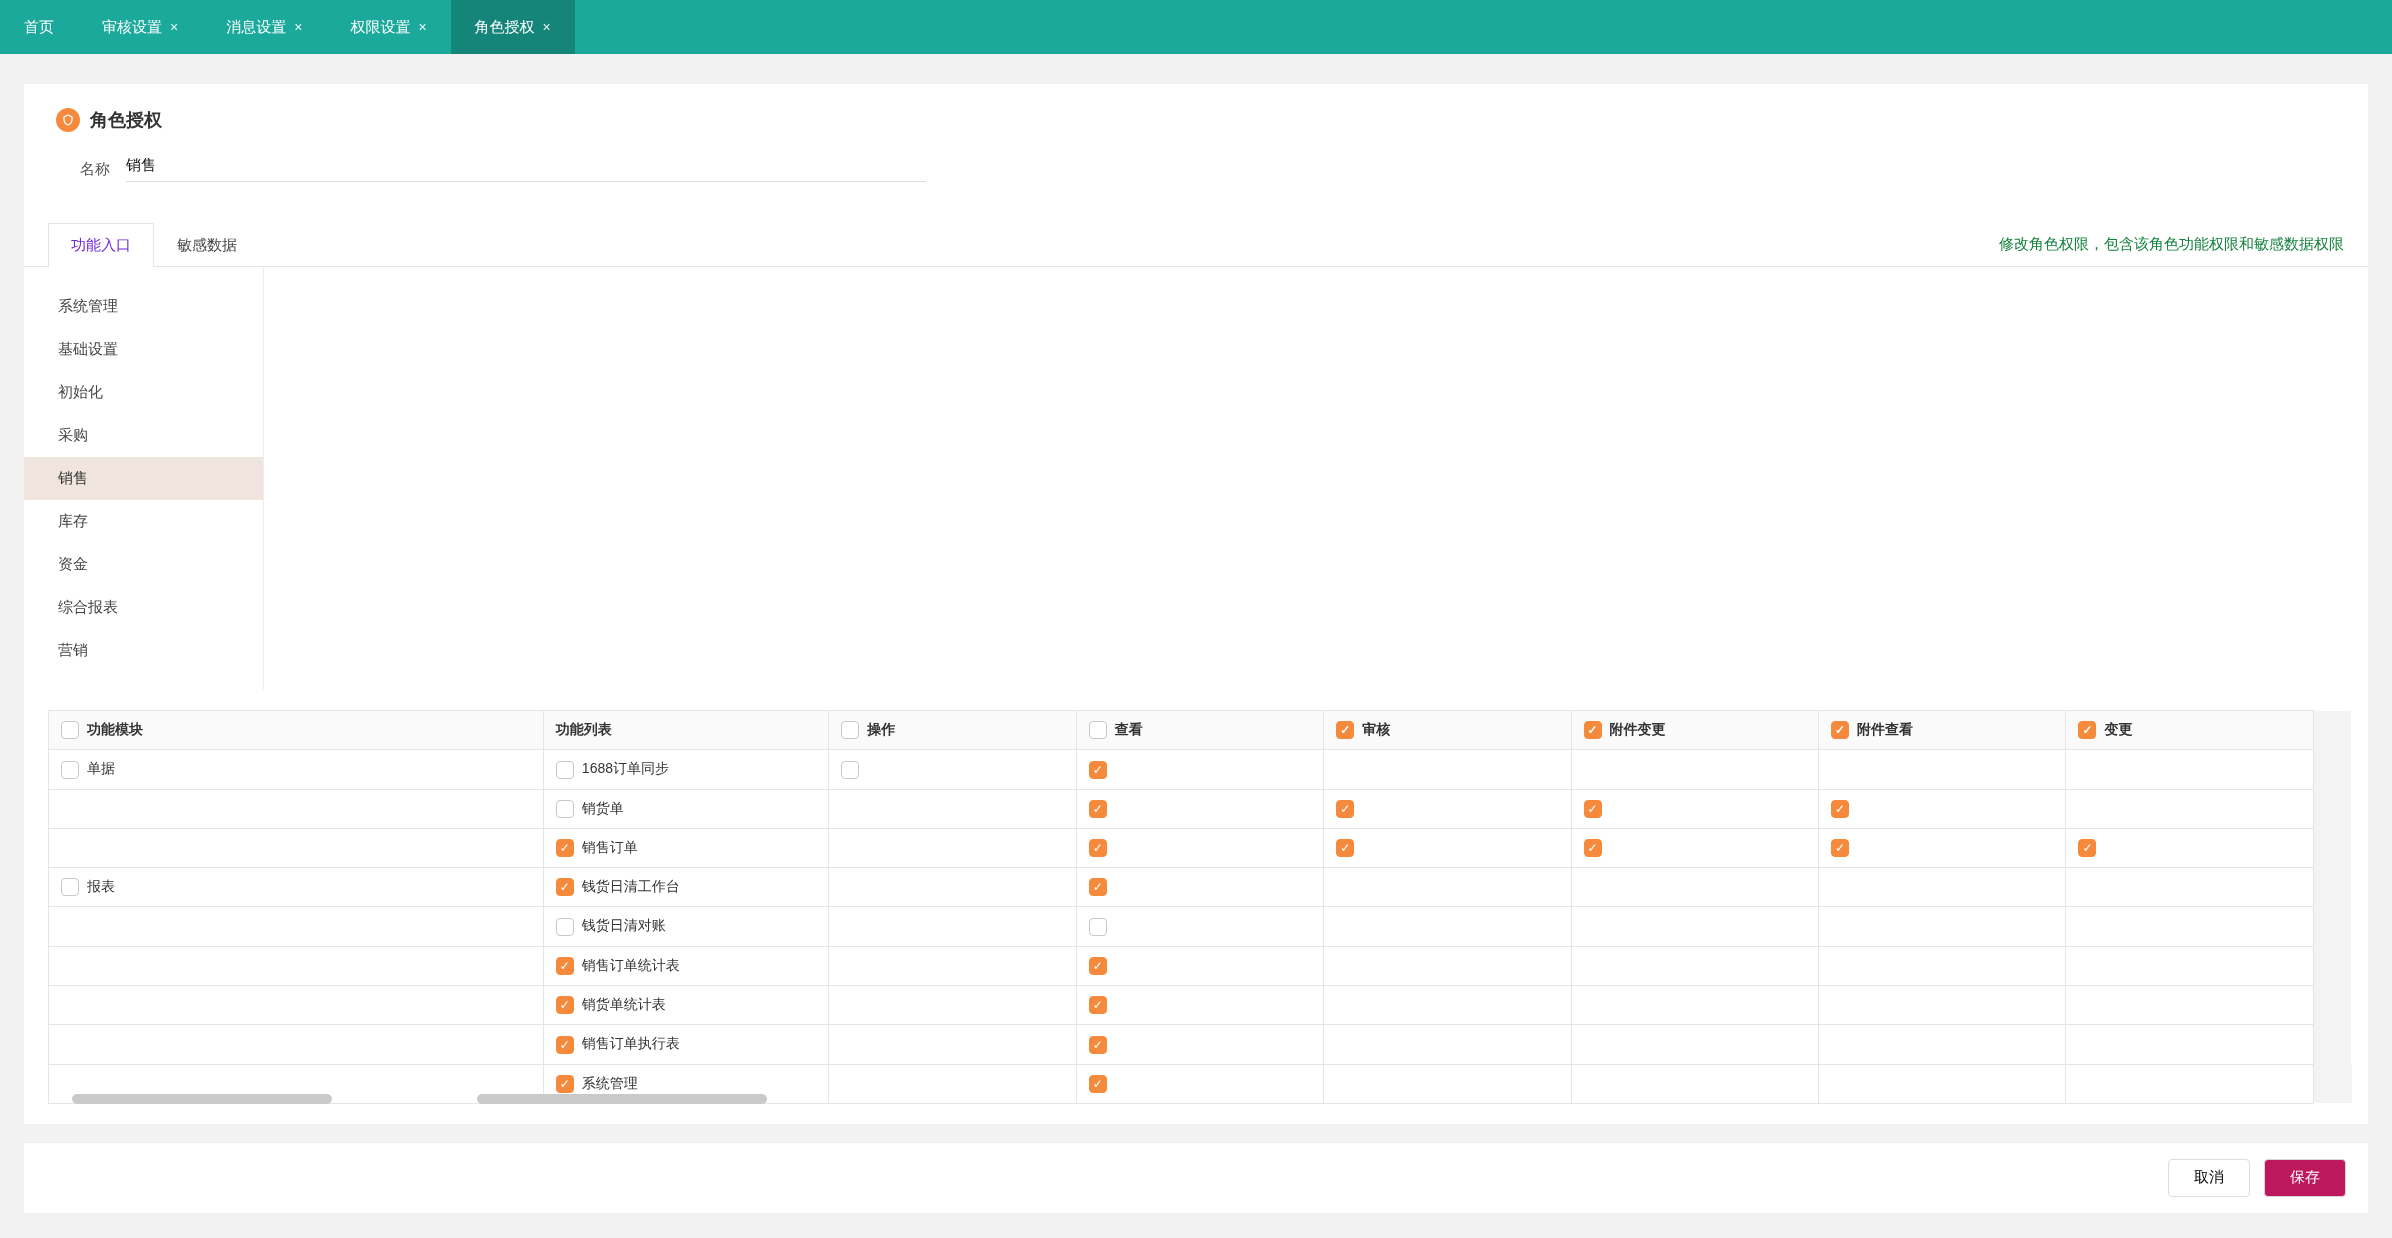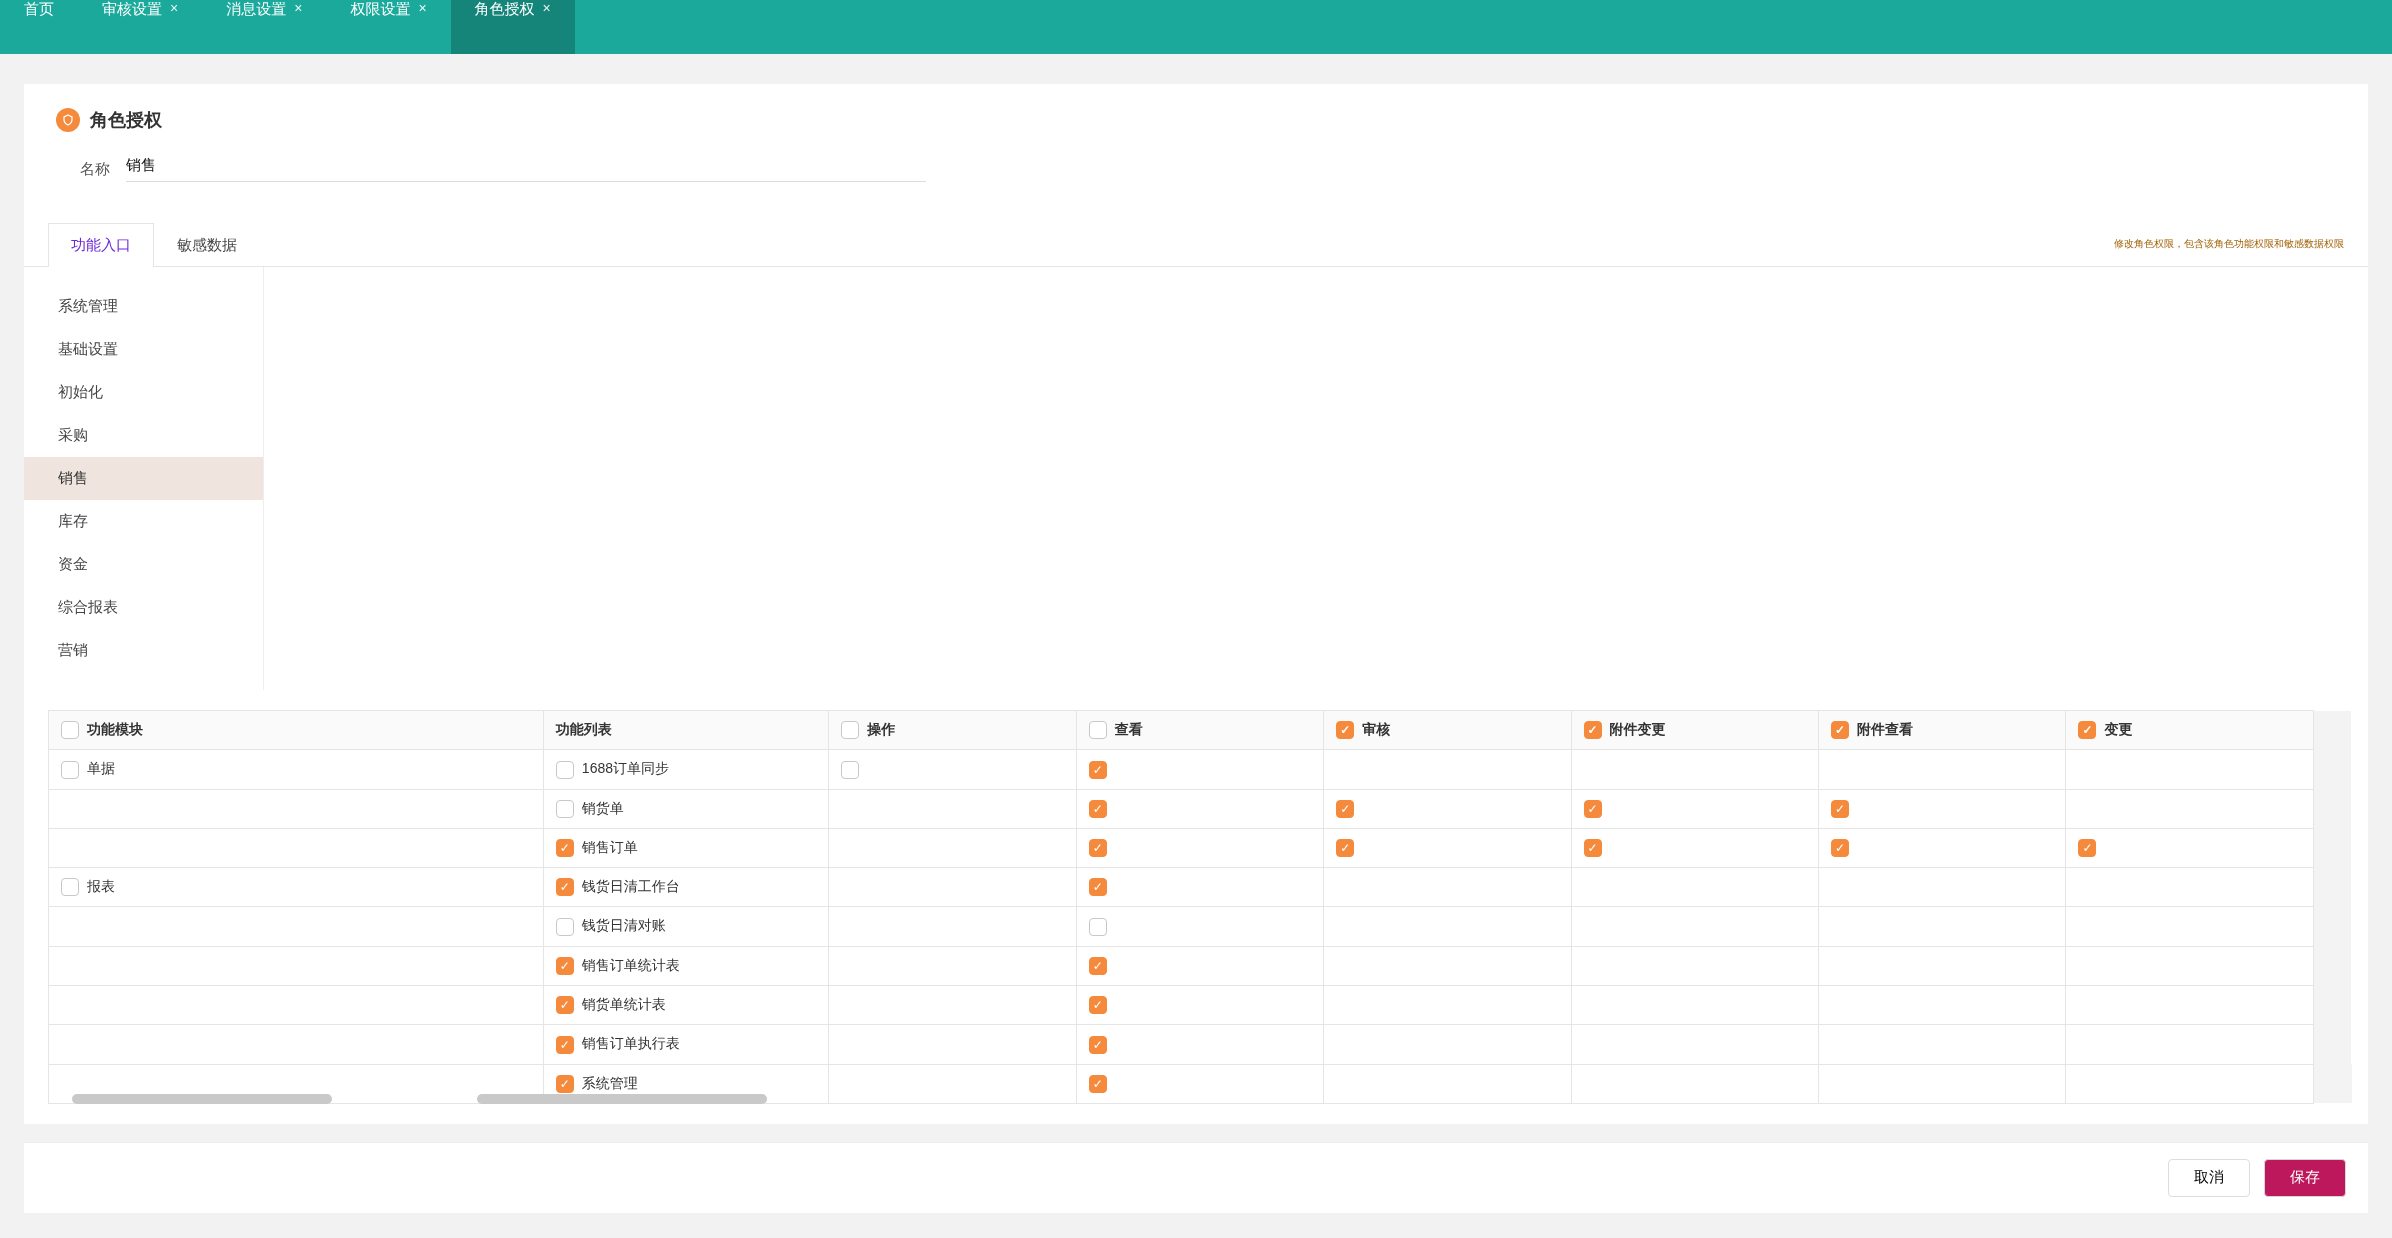--- a/index.html
+++ b/index.html
@@ -12,20 +12,21 @@
 
 
 .top-tabs {
   background: #1aa99b;
   height: 54px;
   display: flex;
   align-items: stretch;
 }
 .top-tab {
   display: flex;
+  align-items: center;
   padding: 0 24px;
   color: #fff;
   font-size: 15px;
   cursor: pointer;
   gap: 6px;
 }
 .top-tab.active {
   background: #15857a;
 }
 .tab-close {
@@ -92,22 +93,22 @@
   position: relative;
   top: 1px;
 }
 .sub-tab.active {
   color: #6d28d9;
   border-color: #e5e5e5;
   background: #fff;
 }
 .sub-tab-hint {
   margin-left: auto;
-  color: #a16207;
-  font-size: 10px;
+  color: #15803d;
+  font-size: 15px;
 }
 
 
 .body-row {
   display: flex;
   min-height: 420px;
   flex-direction: column;
 }
 .sidebar {
   width: 240px;

